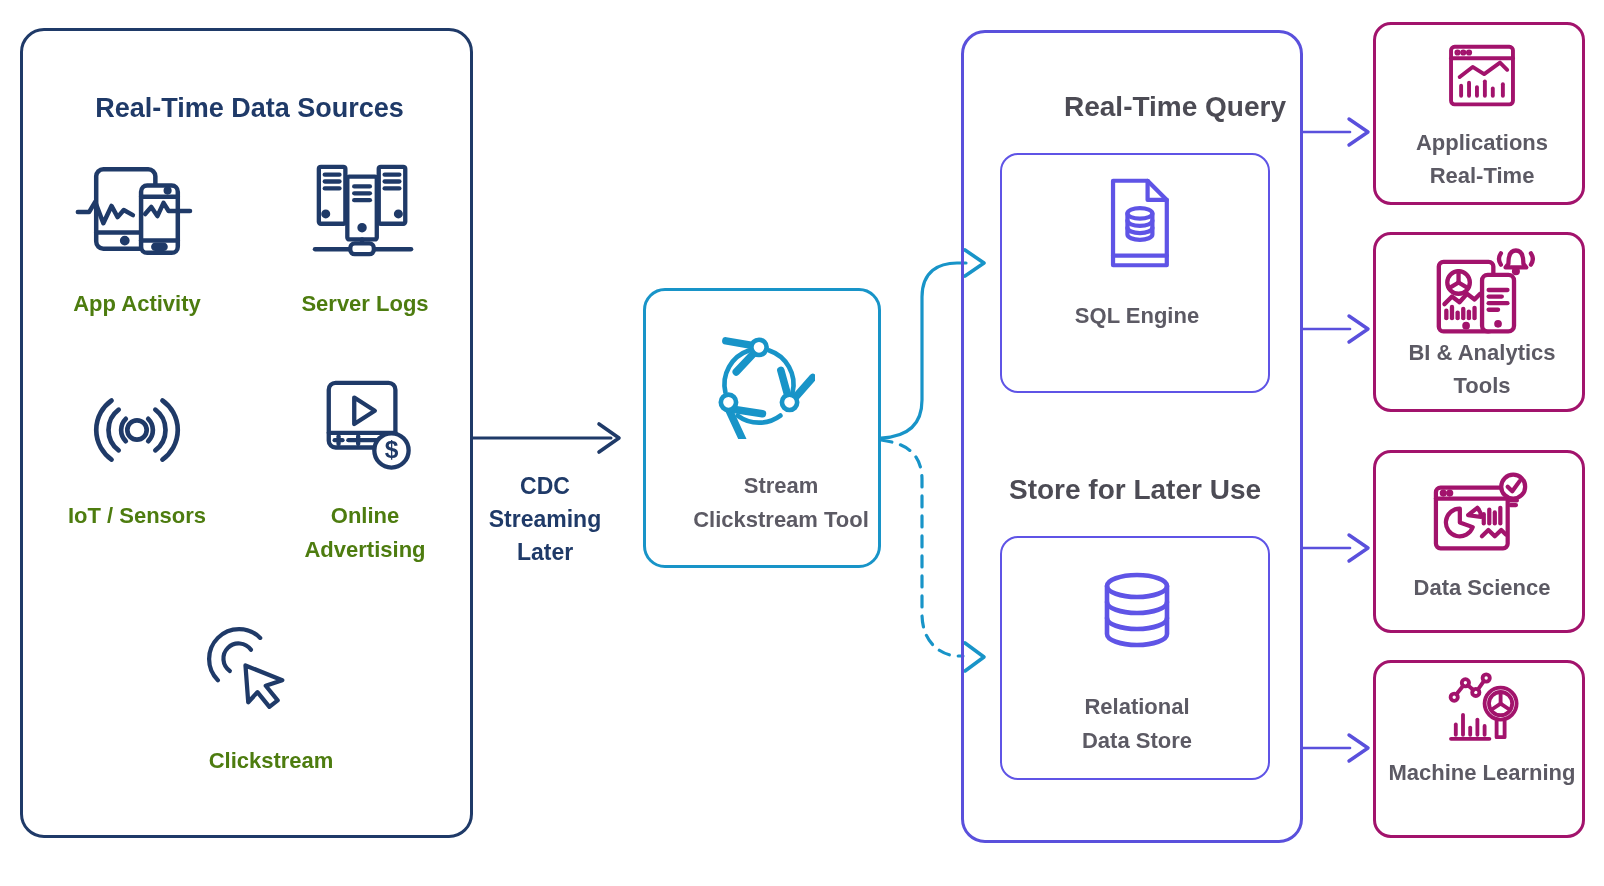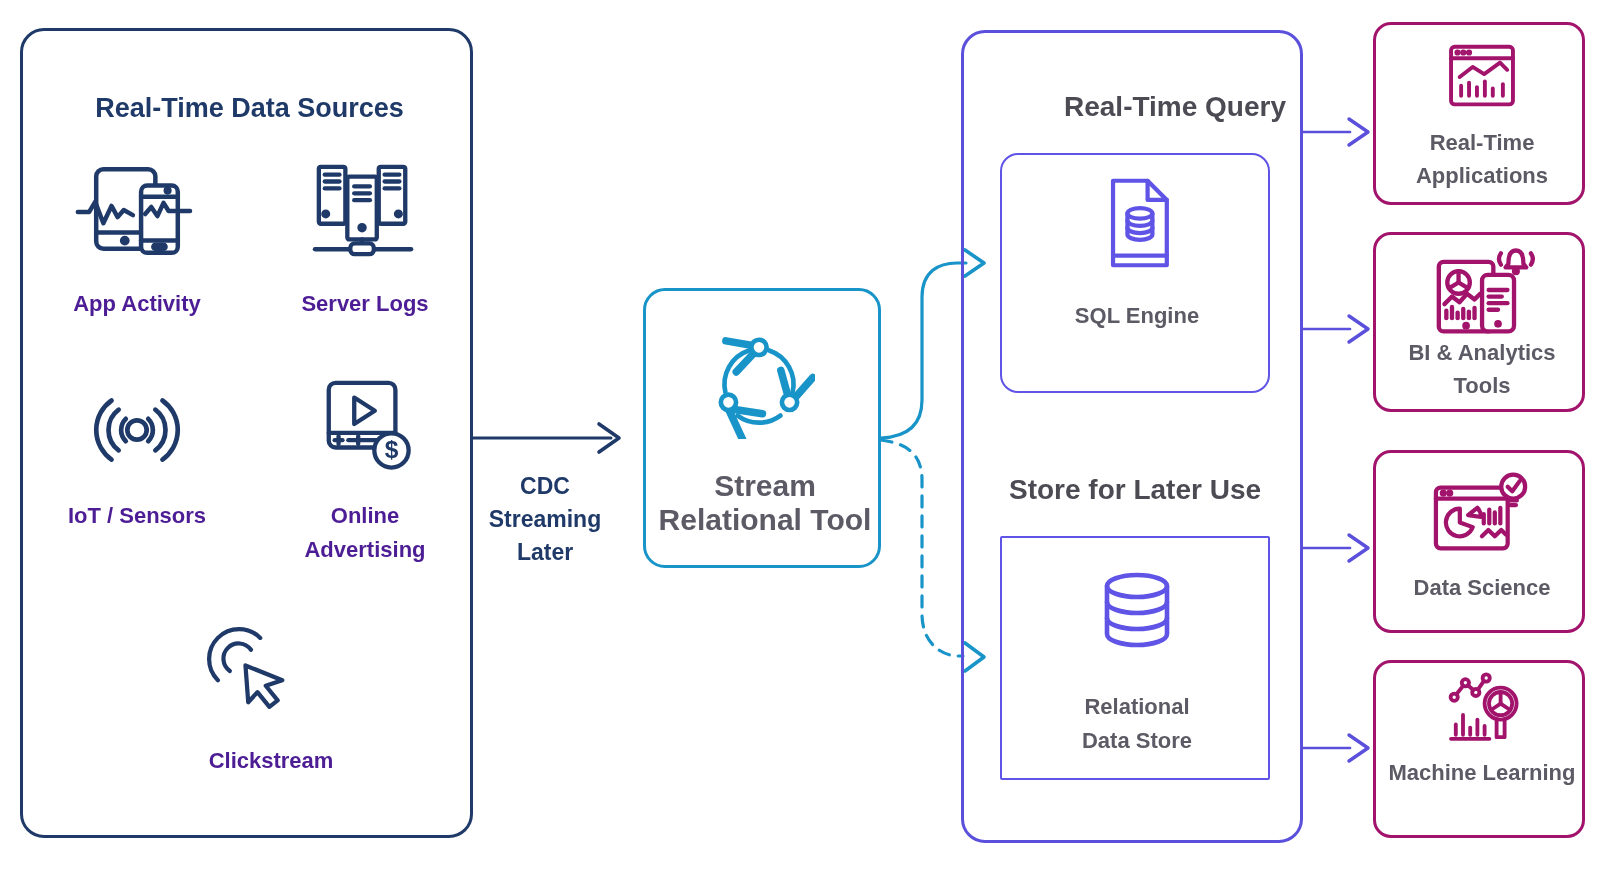--- a/index.html
+++ b/index.html
@@ -6,21 +6,21 @@
   .canvas{
     position:relative;width:1604px;height:886px;background:#ffffff;
     font-family:"Liberation Sans","DejaVu Sans",sans-serif;overflow:hidden;
   }
   .box{position:absolute;box-sizing:border-box;border-radius:24px;background:transparent;}
   .abs{position:absolute;}
   .ctr{text-align:center;}
   .navy-t{color:#1F3A68;font-weight:bold;}
   .gray-h{color:#4C4B54;font-weight:bold;font-size:28px;}
   .gray-l{color:#5C5A64;font-weight:bold;font-size:22px;line-height:34px;}
-  .src-label{color:#4c1d95;font-weight:bold;font-size:22px;line-height:34px;text-align:center;}
+  .src-label{color:#4d7c0f;font-weight:bold;font-size:22px;line-height:34px;text-align:center;}
   svg{display:block;}
   .icon{position:absolute;}
 </style>
 </head>
 <body>
 
 <div class="canvas">
 
   <svg class="abs" style="left:0;top:0;pointer-events:none;" width="1604" height="886" viewBox="0 0 1604 886" fill="none" stroke-linecap="round" stroke-linejoin="round">
 
@@ -145,23 +145,23 @@
           <path d="M1 1 L7.5 4.5 L1 8" fill="none" stroke="#1894C8" stroke-width="1.6"></path>
         </marker>
       </defs>
       <path d="M65 23 A35 35 0 0 1 88 64" marker-end="url(#cyanArrow)"></path>
       <path d="M76 87 A35 35 0 0 1 34 87" marker-end="url(#cyanArrow)"></path>
       <path d="M22 64 A35 35 0 0 1 45 23" marker-end="url(#cyanArrow)"></path>
       <circle cx="55" cy="20" r="7.5" fill="#ffffff"></circle>
       <circle cx="25" cy="74" r="7.5" fill="#ffffff"></circle>
       <circle cx="85" cy="74" r="7.5" fill="#ffffff"></circle>
     </svg>
-    <div class="abs ctr gray-l" style="left:0;top:178px;width:238px;font-size:30px;">
+    <div class="abs ctr gray-l" style="left:16px;top:178px;width:238px;font-size:22px;">
       <div>Stream</div>
-      <div>Relational Tool</div>
+      <div>Clickstream Tool</div>
     </div>
   </div>
 
   <div class="box" style="left:961px;top:30px;width:342px;height:813px;border:3px solid #5A50DC;">
 
     <div class="abs ctr gray-h" style="left:0;top:58px;width:342px;margin-left:40px;">Real-Time Query</div>
 
     <div class="box" style="left:36px;top:120px;width:270px;height:240px;border:2.5px solid #5F54E6;border-radius:18px;">
       <svg class="icon" style="left:88px;top:20px;" width="96" height="96" viewBox="0 0 100 100" fill="none" stroke="#5F54E6" stroke-width="4.4" stroke-linecap="round" stroke-linejoin="round">
         <path d="M24 6 H60 L80 26 V94 H24 Z"></path>
@@ -172,21 +172,21 @@
         <path d="M39 47.5 A13 5.5 0 0 0 65 47.5"></path>
         <path d="M39 55 A13 5.5 0 0 0 65 55"></path>
       </svg>
       <div class="abs ctr gray-l" style="left:0;top:144px;width:270px;">
         <div>SQL Engine</div>
       </div>
     </div>
 
     <div class="abs ctr gray-h" style="left:0;top:441px;width:342px;">Store for Later Use</div>
 
-    <div class="box" style="left:36px;top:503px;width:270px;height:244px;border:2.5px solid #5F54E6;border-radius:2px;">
+    <div class="box" style="left:36px;top:503px;width:270px;height:244px;border:2.5px solid #5F54E6;border-radius:18px;">
       <svg class="icon" style="left:85px;top:26px;" width="100" height="100" viewBox="0 0 100 100" fill="none" stroke="#5F54E6" stroke-width="4.6" stroke-linecap="round" stroke-linejoin="round">
         <path d="M20 22 V70 A30 11 0 0 0 80 70 V22"></path>
         <ellipse cx="50" cy="22" rx="30" ry="11"></ellipse>
         <path d="M20 38 A30 11 0 0 0 80 38"></path>
         <path d="M20 54 A30 11 0 0 0 80 54"></path>
       </svg>
       <div class="abs ctr gray-l" style="left:0;top:152px;width:270px;">
         <div>Relational</div>
         <div>Data Store</div>
       </div>
@@ -202,22 +202,22 @@
         <circle cx="37" cy="16" r="1.6" fill="#A2136C"></circle>
       <polyline points="24,50 42,36 58,46 80,30 90,40"></polyline>
       <line x1="26" y1="76" x2="26" y2="62"></line>
         <line x1="37" y1="76" x2="37" y2="58"></line>
       <line x1="48" y1="76" x2="48" y2="64"></line>
         <line x1="59" y1="76" x2="59" y2="56"></line>
       <line x1="70" y1="76" x2="70" y2="66"></line>
         <line x1="84" y1="76" x2="84" y2="60"></line>
     </svg>
     <div class="abs ctr gray-l" style="left:0;top:101px;width:212px;line-height:33px;">
+      <div>Applications</div>
       <div>Real-Time</div>
-      <div>Applications</div>
     </div>
   </div>
 
   <div class="box" style="left:1373px;top:232px;width:212px;height:180px;border:3px solid #A2136C;border-radius:18px;">
     <svg class="icon" style="left:55px;top:8px;" width="104" height="94" viewBox="0 0 110 100" fill="none" stroke="#A2136C" stroke-width="4.6" stroke-linecap="round" stroke-linejoin="round">
       <rect x="8" y="20" width="58" height="74" rx="5"></rect>
       <circle cx="29" cy="42" r="12"></circle>
       <line x1="29" y1="42" x2="29" y2="30"></line>
         <line x1="29" y1="42" x2="39" y2="48"></line>
         <line x1="29" y1="42" x2="19" y2="48"></line>

